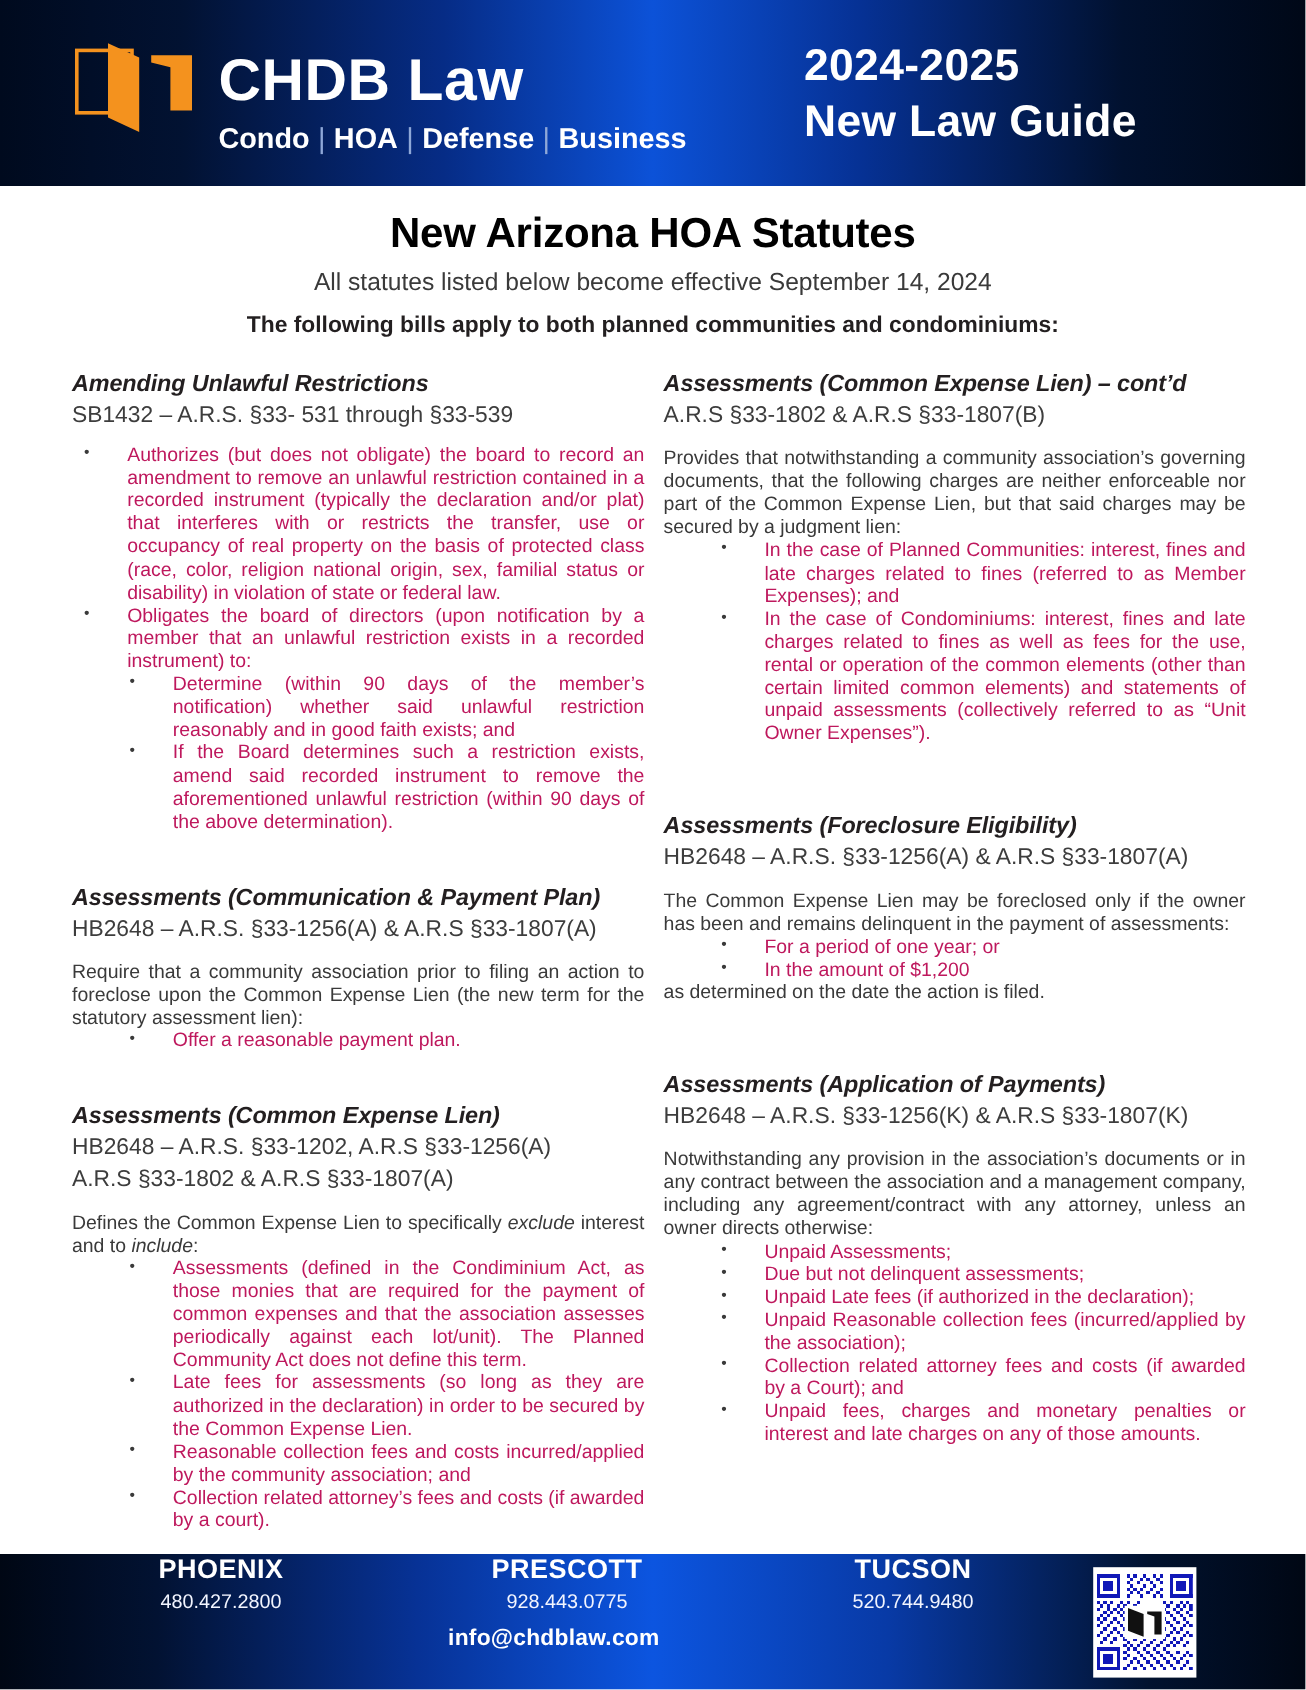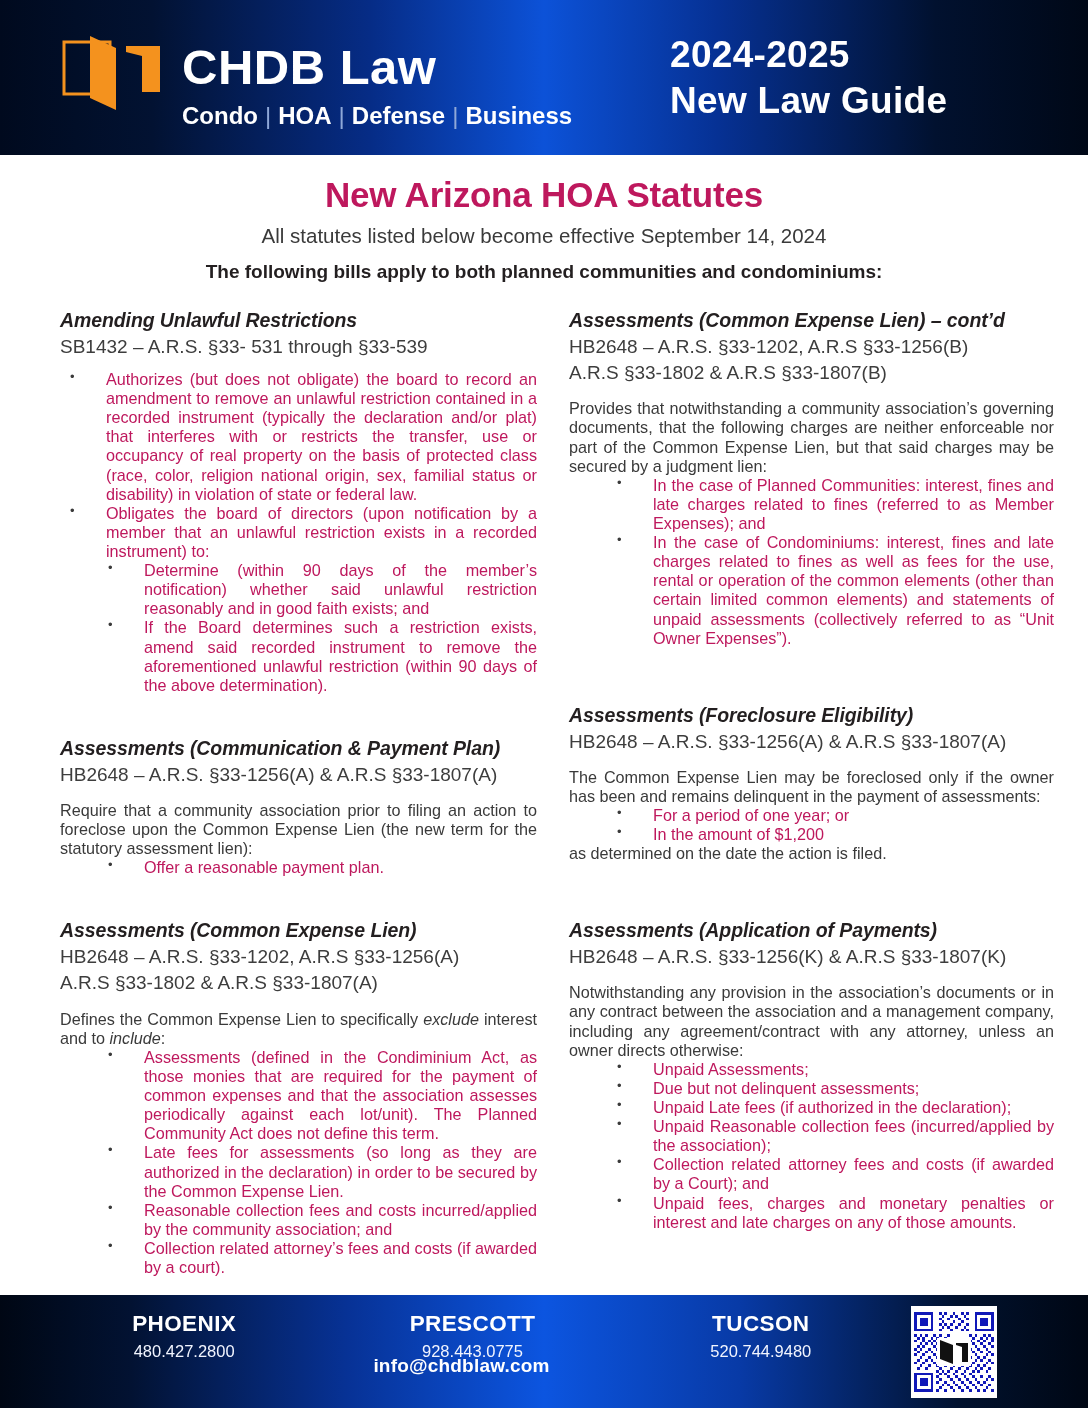--- a/index.html
+++ b/index.html
@@ -80,40 +80,40 @@
   }
 
   
   .title-band {
     text-align: center;
     padding-top: 20px;
   }
   .doc-title {
     font-size: 35px;
     font-weight: bold;
-    color: #be185d;
+    color: #000000;
     letter-spacing: -0.2px;
   }
   .doc-sub {
     font-size: 20.5px;
     color: #3a3a3a;
     margin-top: 9px;
   }
   .doc-note {
     font-size: 19px;
     font-weight: bold;
     color: #231f20;
     margin-top: 13px;
   }
 
   
   .columns {
     display: flex;
     padding: 26px 48px 0 60px;
-    gap: 32px;
+    gap: 16px;
   }
   .col {
     width: 477px;
     flex: 0 0 auto;
   }
   .col.right { width: 485px; }
 
   .sec { margin-bottom: 8px; }
   .sec-title {
     font-size: 19.5px;
@@ -181,21 +181,20 @@
         #0c55e0 50%,
         #083aa6 68%,
         #01122f 88%,
         #000714 100%);
     display: flex;
     align-items: flex-start;
   }
   .offices {
     display: flex;
     width: 905px;
-    padding-top: 16px;
     padding-left: 40px;
     box-sizing: border-box;
     position: relative;
   }
   .office {
     flex: 1 1 0;
     text-align: center;
     color: #ffffff;
   }
   .office-city {
@@ -318,21 +317,20 @@
         <li>Reasonable collection fees and costs incurred/applied by the community association; and</li>
         <li>Collection related attorney’s fees and costs (if awarded by a court).</li>
       </ul>
     </div>
   </div>
 
   <div class="col right">
 
     <div class="sec">
       <div class="sec-title">Assessments (Common Expense Lien) – cont’d</div>
-      <div class="sec-cite">HB2648 – A.R.S. §33-1202, A.R.S §33-1256(B)</div>
       <div class="sec-cite">A.R.S §33-1802 &amp; A.R.S §33-1807(B)</div>
       <div class="sec-body">Provides that notwithstanding a community association’s governing documents, that the following charges are neither enforceable nor part of the Common Expense Lien, but that said charges may be secured by a judgment lien:</div>
       <ul class="bl lvl2">
         <li>In the case of Planned Communities: interest, fines and late charges related to fines (referred to as Member Expenses); and</li>
         <li>In the case of Condominiums: interest, fines and late charges related to fines as well as fees for the use, rental or operation of the common elements (other than certain limited common elements) and statements of unpaid assessments (collectively referred to as “Unit Owner Expenses”).</li>
       </ul>
     </div>
 
     <div class="gap-xl"></div>
 

